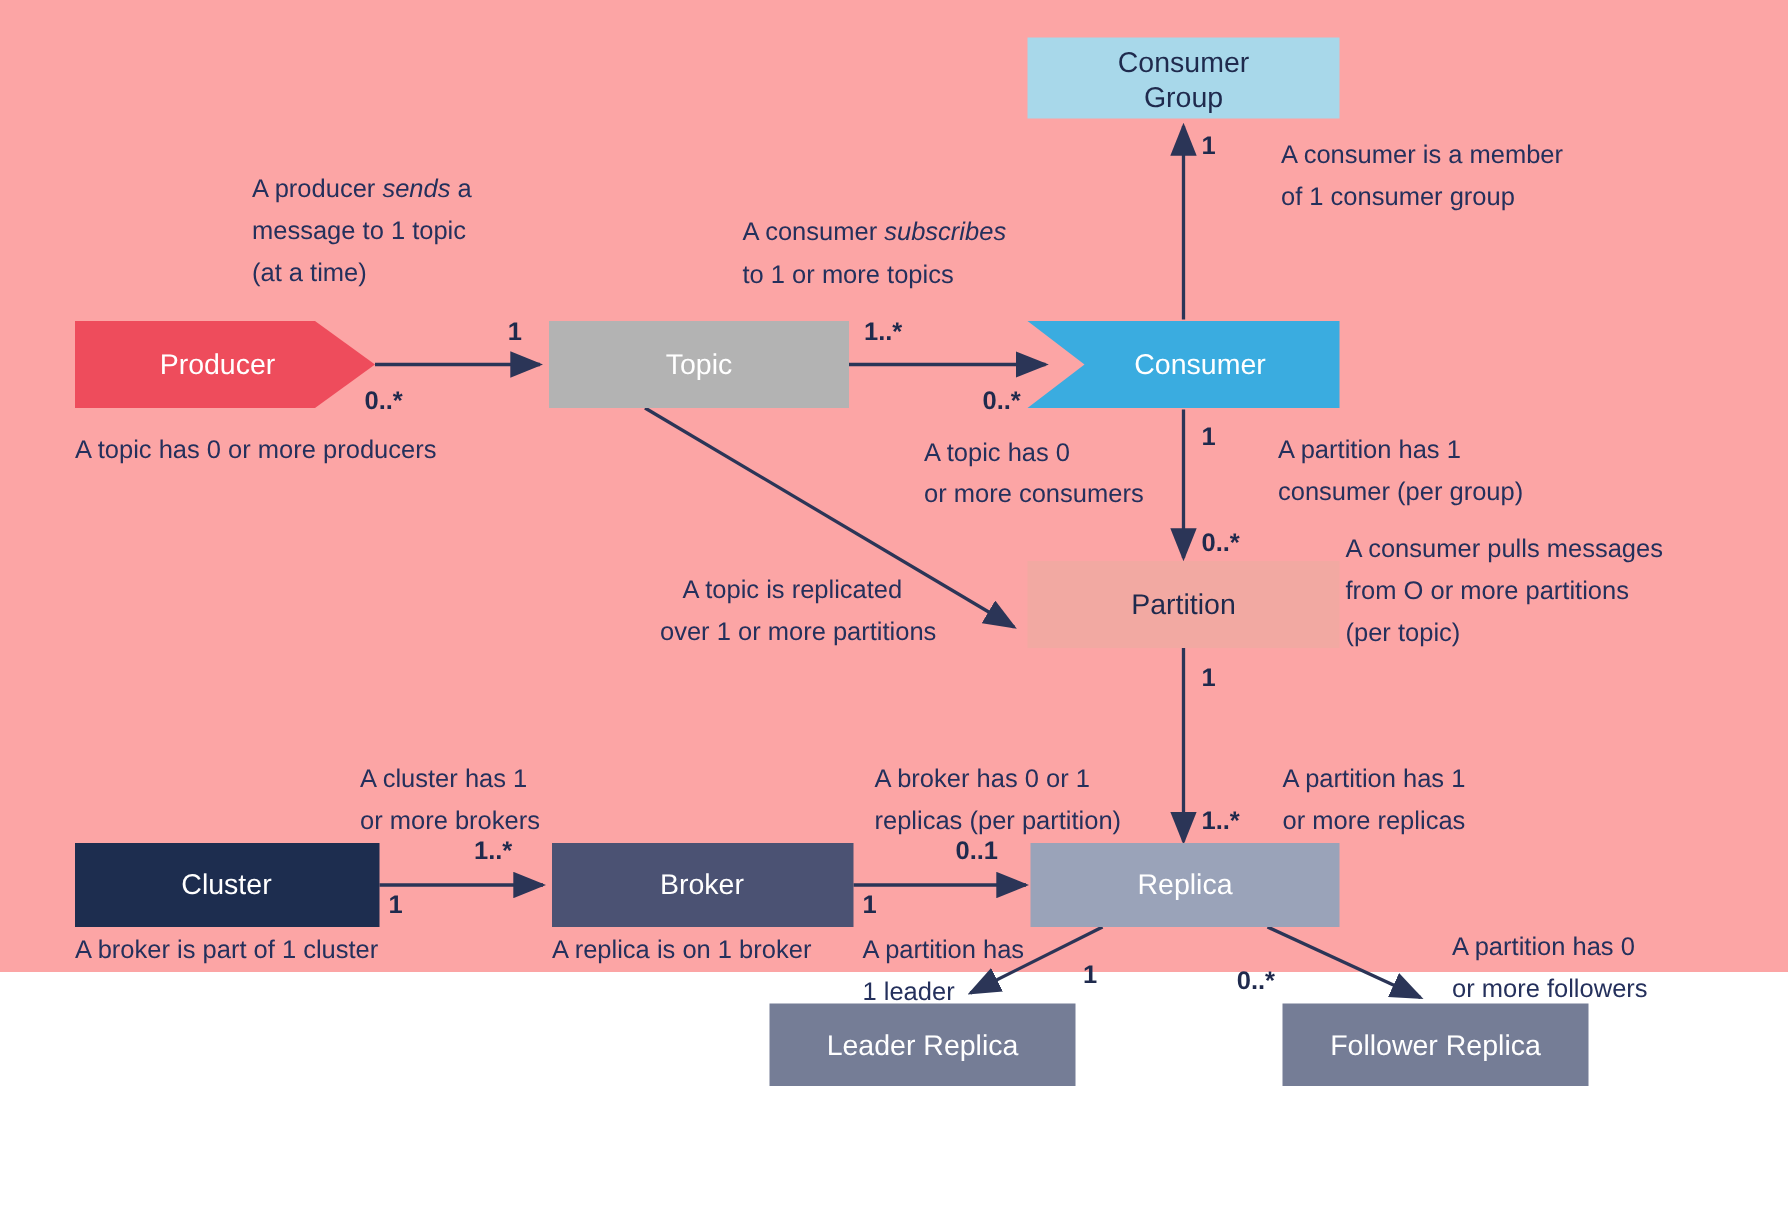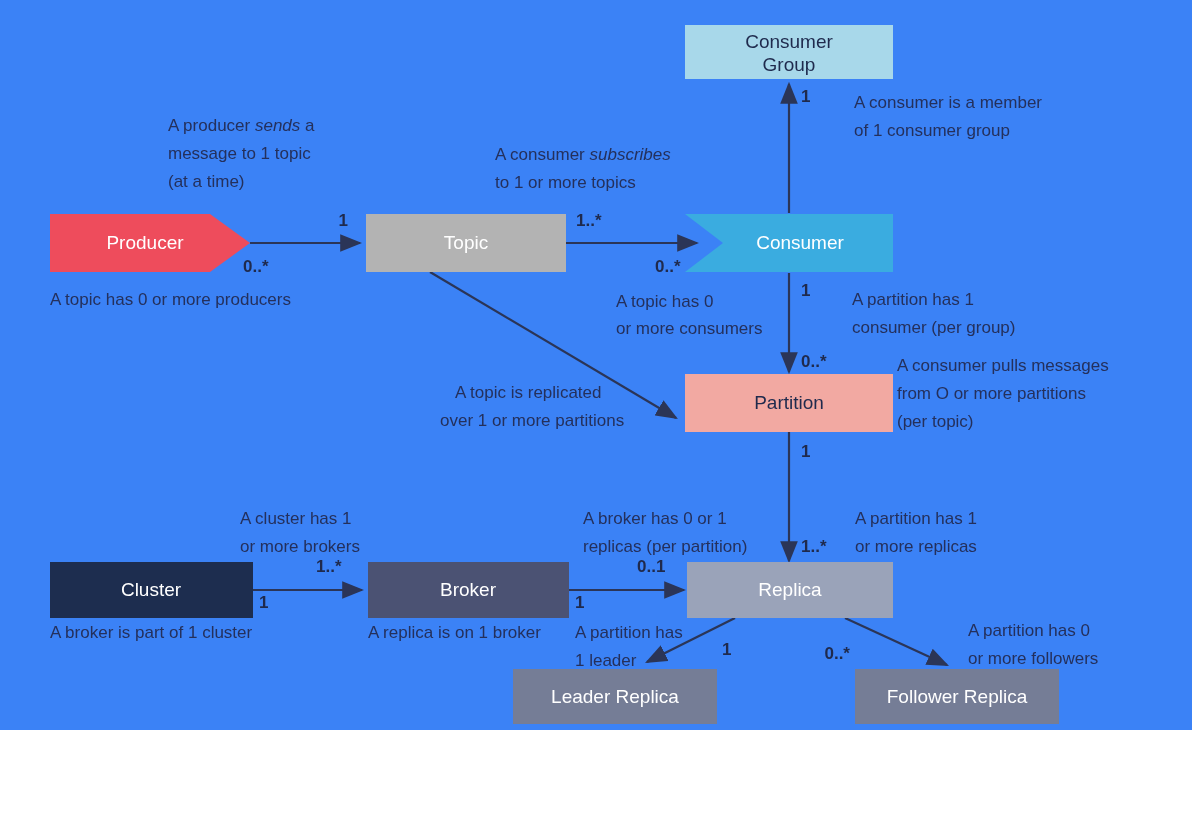--- a/index.html
+++ b/index.html
@@ -9,22 +9,22 @@
   }
   body {
     width: 1192px;
     height: 818px;
     font-family: "Liberation Sans", sans-serif;
     overflow: hidden;
   }
   #diagram-root {
     position: relative;
     width: 1192px;
-    height: 730px;
-    background: #3b82f6;
+    height: 648px;
+    background: #fca5a5;
   }
   svg.diagram {
     display: block;
     width: 1192px;
     height: 818px;
   }
   text {
     font-family: "Liberation Sans", sans-serif;
     dominant-baseline: middle;
   }

